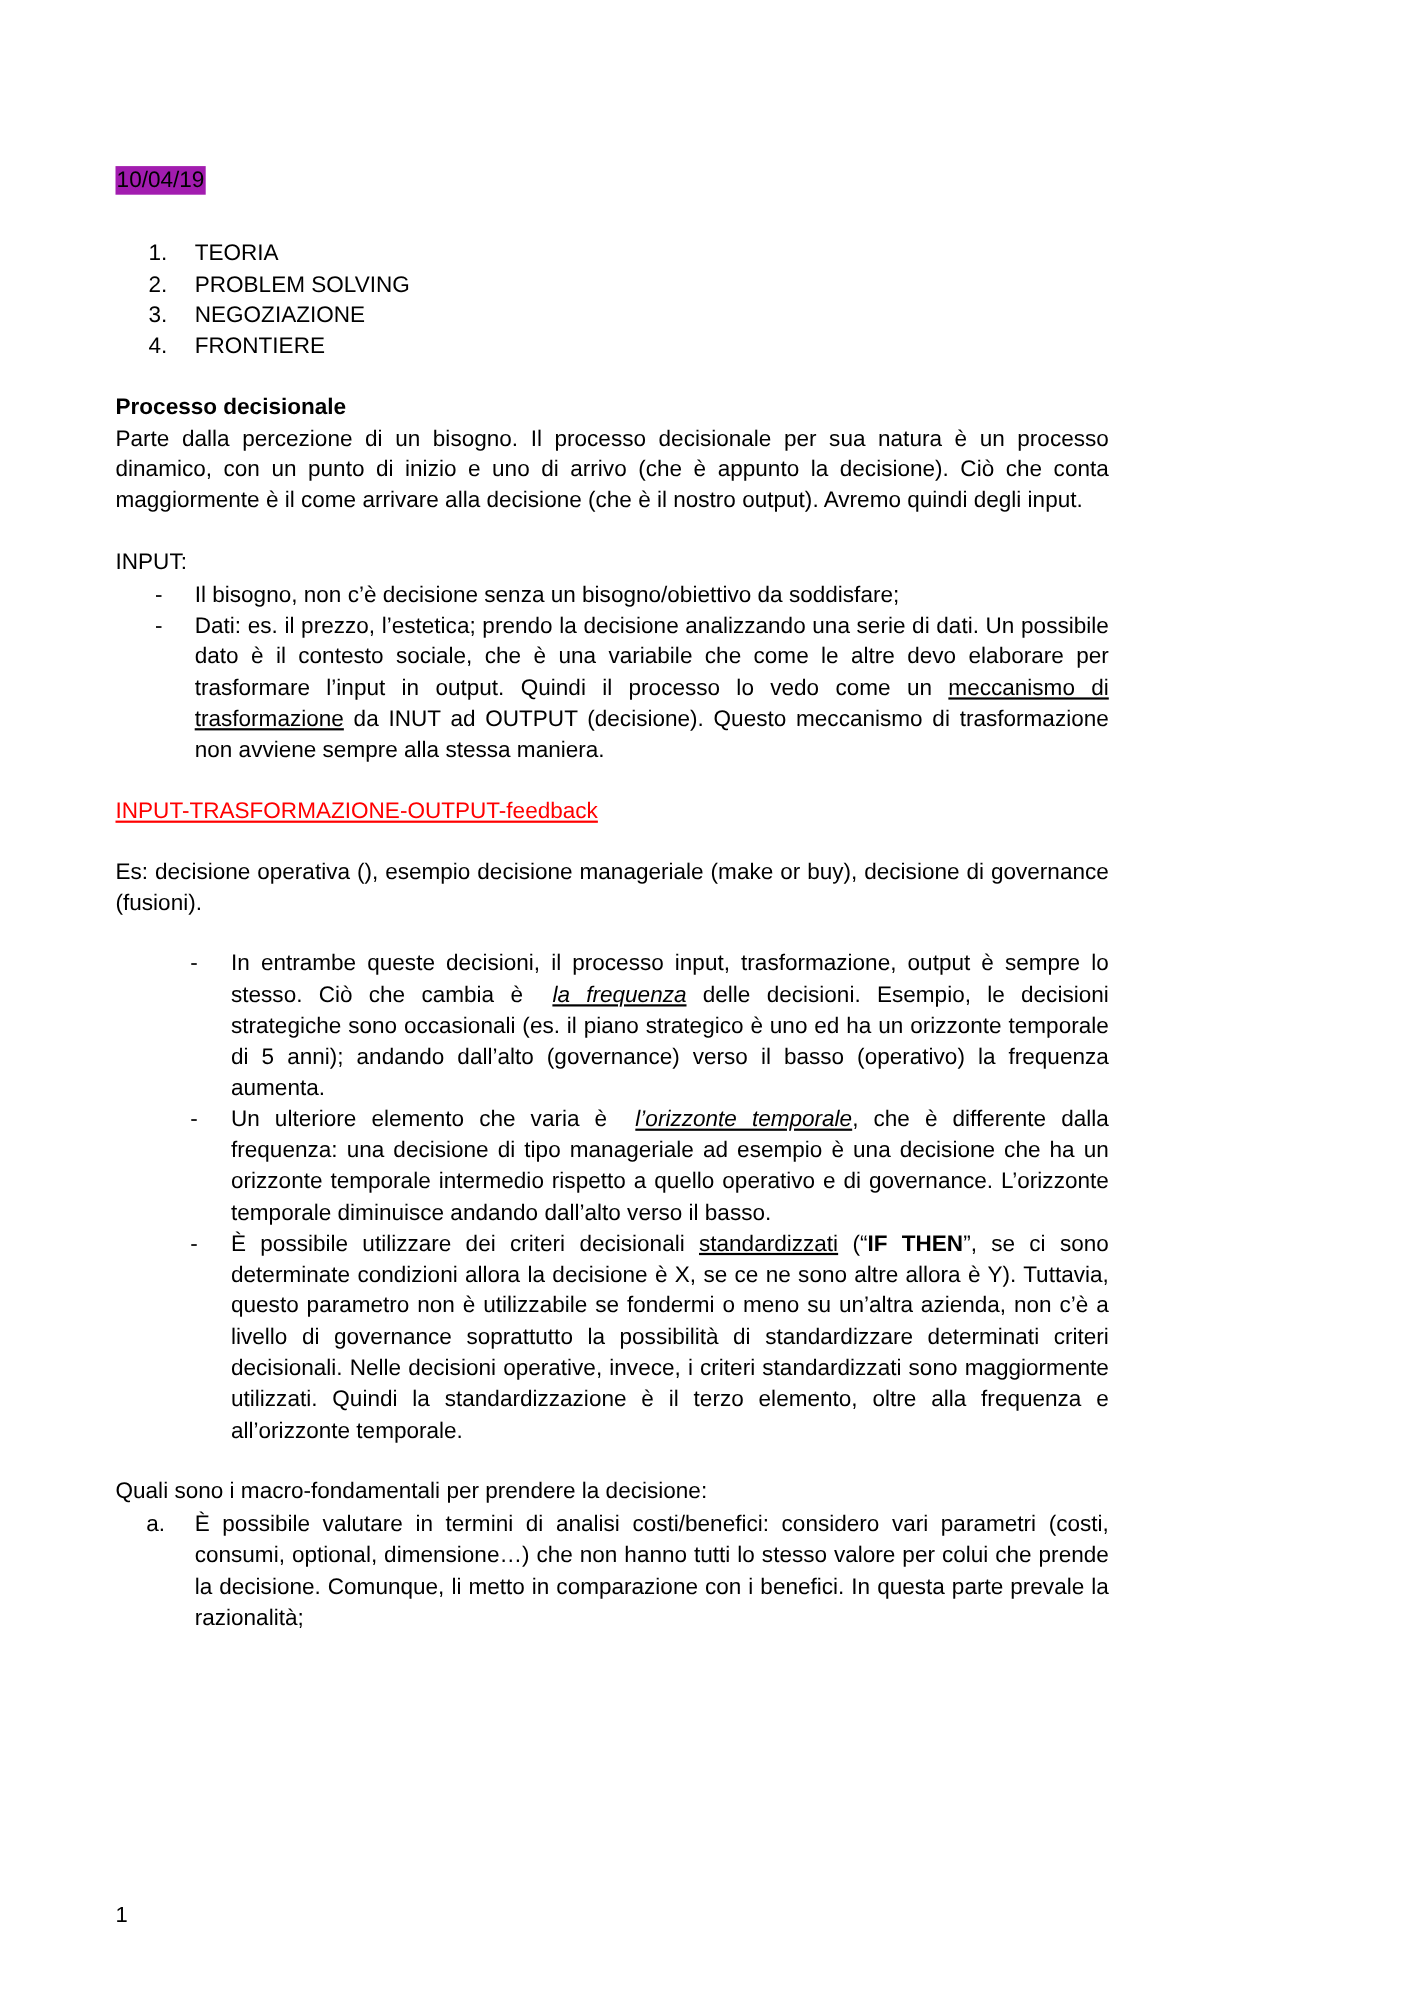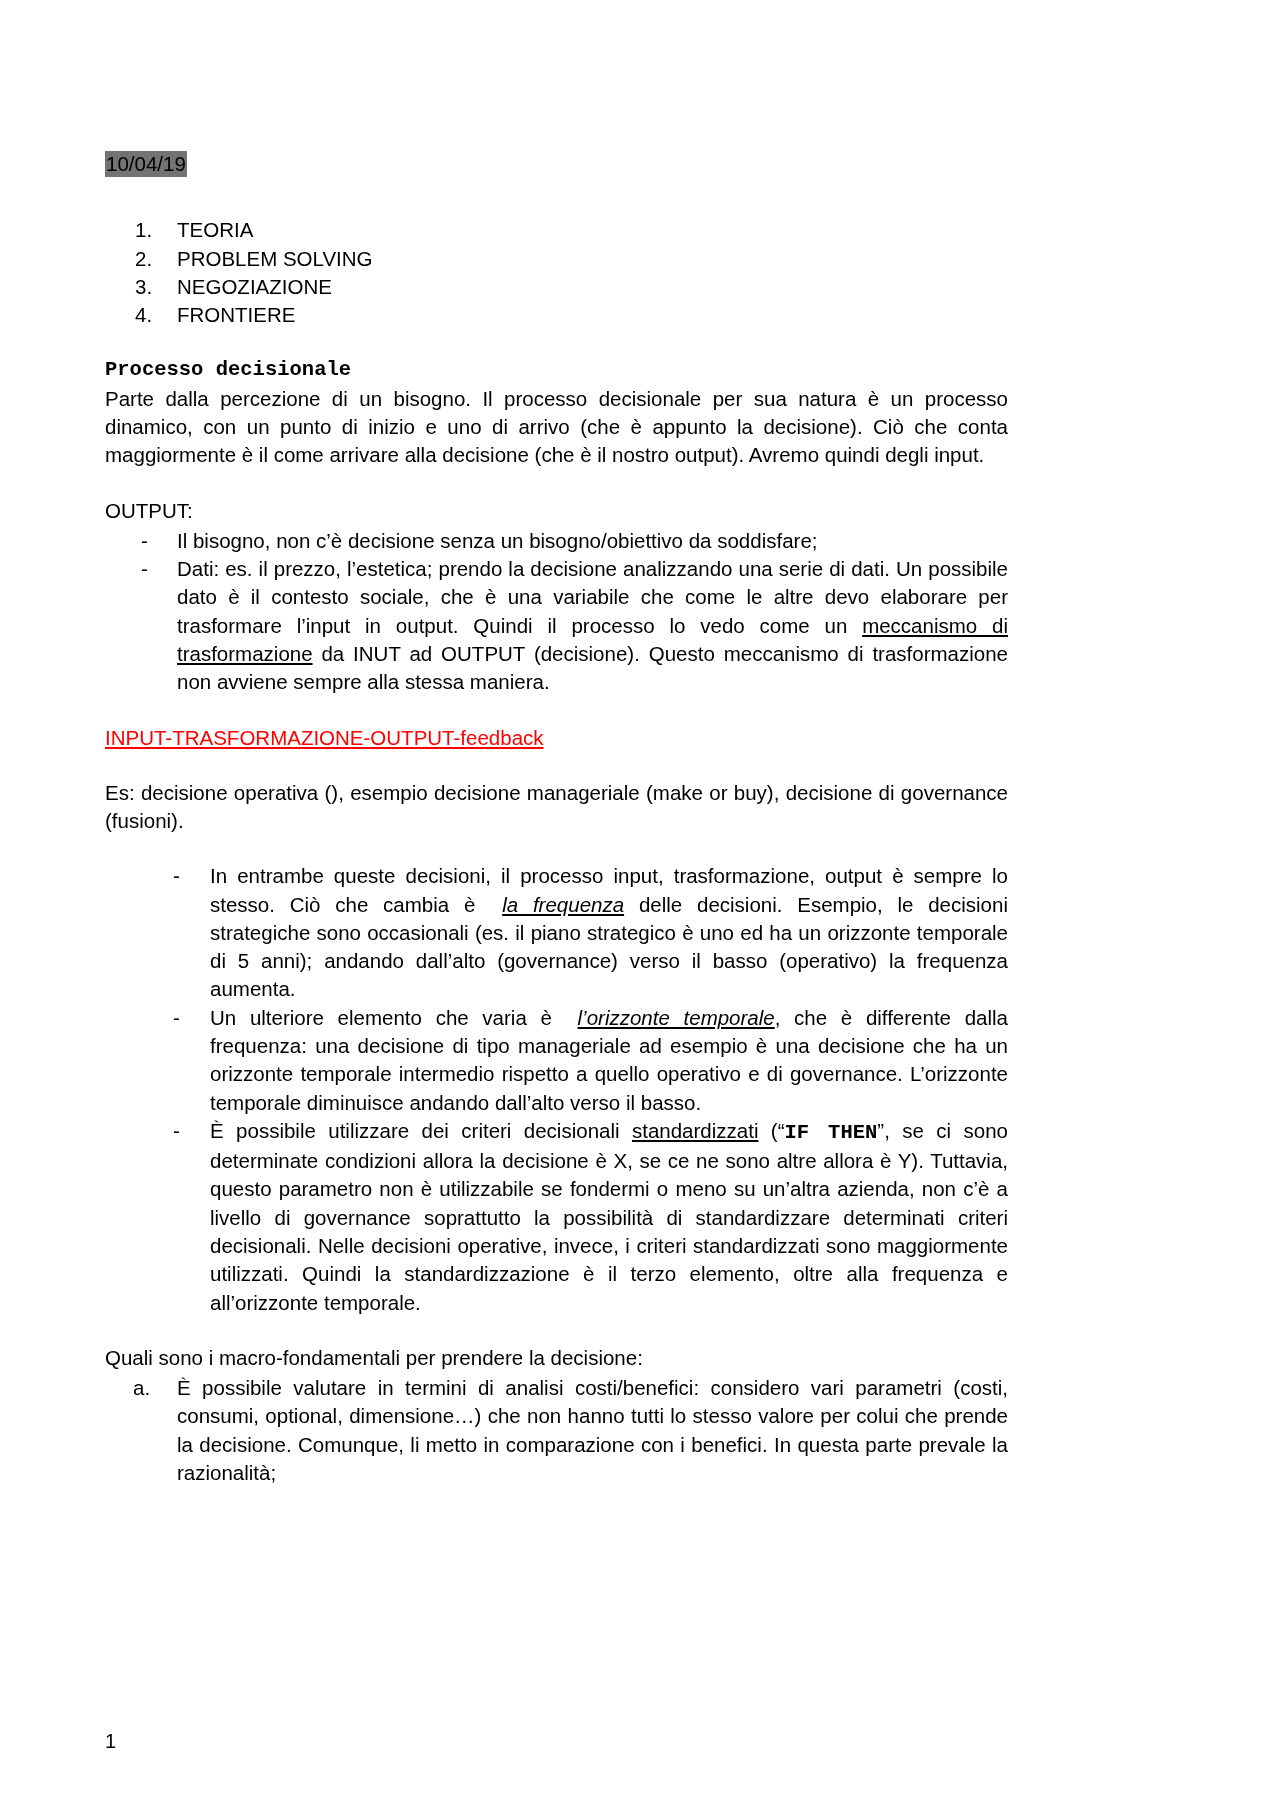--- a/index.html
+++ b/index.html
@@ -23,36 +23,36 @@
   .content {
     width: 903px;
     font-size: 20.5px;
     line-height: 1.38;
   }
   .date-line {
     margin: 0 0 38px 0;
     font-size: 20.5px;
   }
   .hl {
-    background: #737373;
+    background: #a21caf;
     padding: 1px 1px 2px 1px;
   }
   p {
     margin: 0;
   }
   .para {
     text-align: justify;
     text-justify: inter-word;
     margin: 0;
   }
   .lead {
     margin: 0 0 2px 0;
   }
   .gap-md { height: 27px; }
-  .bold { font-weight: bold; font-family: Liberation Mono, monospace; }
+  .bold { font-weight: bold; }
   .red { color: #FF0000; text-decoration: underline; }
   .u { text-decoration: underline; }
   .iu { font-style: italic; text-decoration: underline; margin-left: 12px; }
 
   ol.numlist {
     margin: 0;
     padding: 0 0 0 72px;
     list-style: none;
   }
   ol.numlist li {
@@ -132,21 +132,21 @@
       <li><span class="marker">4.</span><span>FRONTIERE</span></li>
     </ol>
 
     <div class="gap-md"></div>
 
     <p class="bold">Processo decisionale</p>
     <p class="para">Parte dalla percezione di un bisogno. Il processo decisionale per sua natura è un processo dinamico, con un punto di inizio e uno di arrivo (che è appunto la decisione). Ciò che conta maggiormente è il come arrivare alla decisione (che è il nostro output). Avremo quindi degli input.</p>
 
     <div class="gap-md"></div>
 
-    <p class="lead">OUTPUT:</p>
+    <p class="lead">INPUT:</p>
 
     <ul class="dashlist">
       <li><span class="marker">-</span><span>Il bisogno, non c’è decisione senza un bisogno/obiettivo da soddisfare;</span></li>
       <li><span class="marker">-</span><span>Dati: es. il prezzo, l’estetica; prendo la decisione analizzando una serie di dati. Un possibile dato è il contesto sociale, che è una variabile che come le altre devo elaborare per trasformare l’input in output. Quindi il processo lo vedo come un </span><span class="u">meccanismo di trasformazione</span><span> da INUT ad OUTPUT (decisione). Questo meccanismo di trasformazione non avviene sempre alla stessa maniera.</span></li>
     </ul>
 
     <div class="gap-md"></div>
 
     <p class="red">INPUT-TRASFORMAZIONE-OUTPUT-feedback</p>
 

